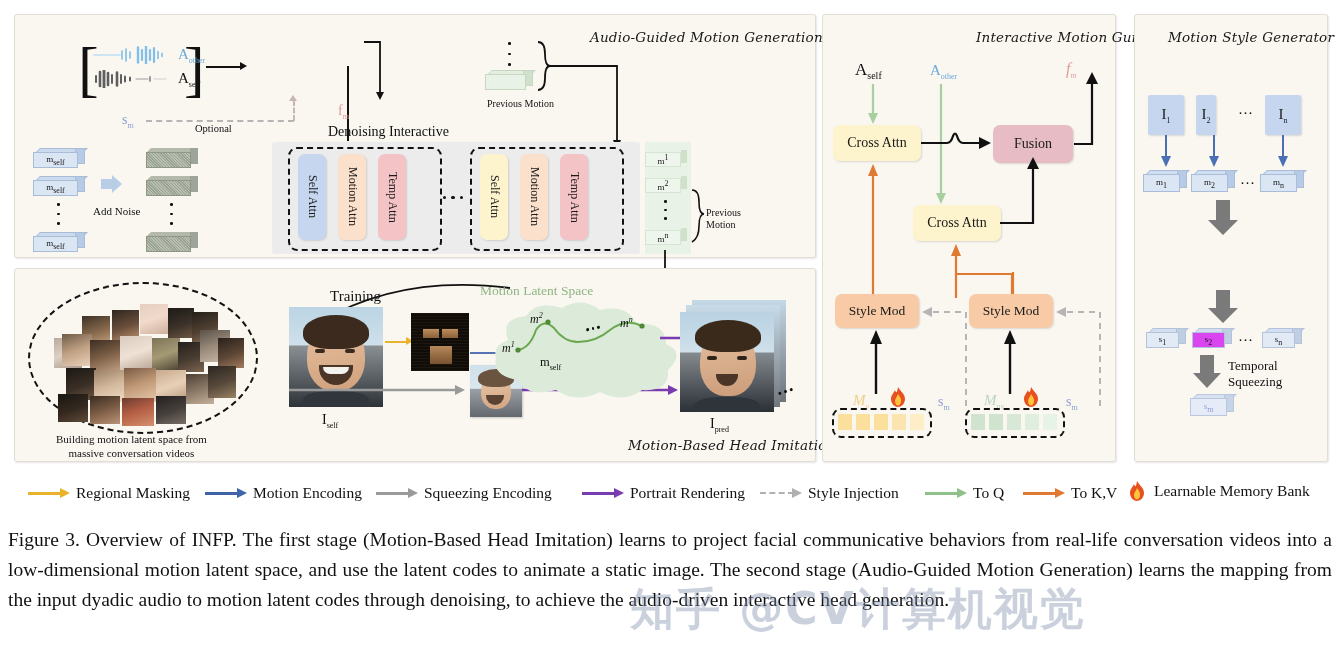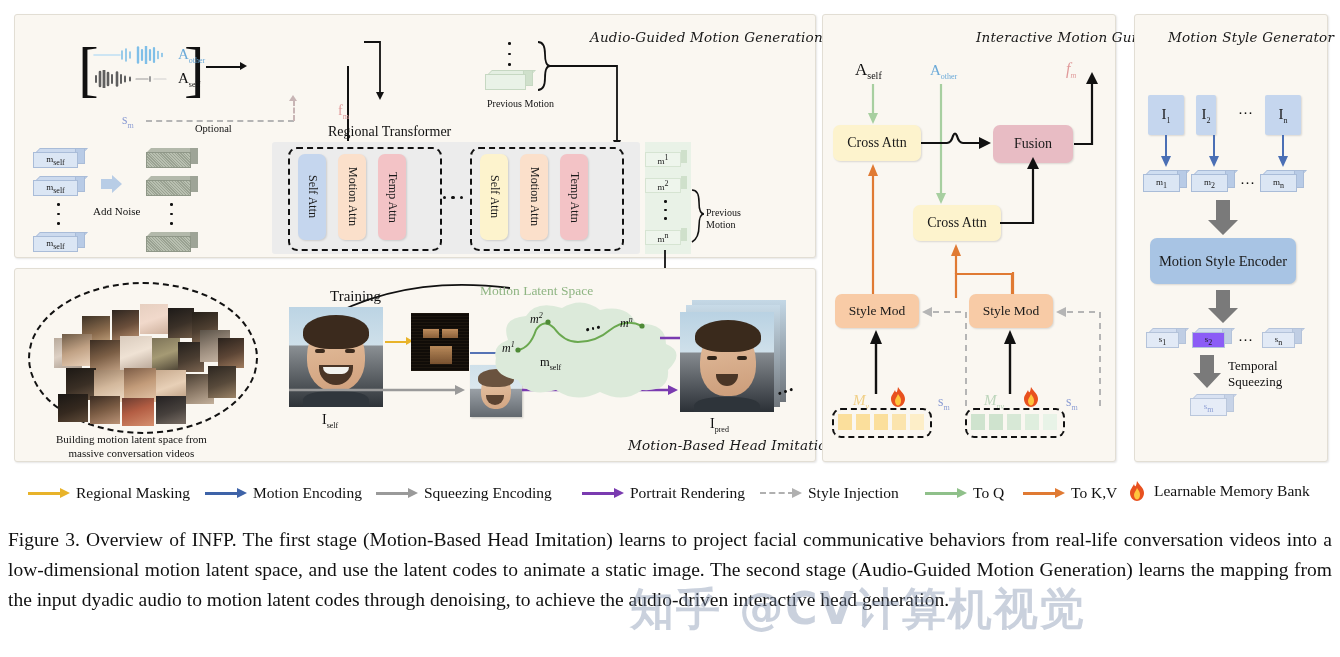--- a/index.html
+++ b/index.html
@@ -208,21 +208,21 @@
       <i></i>
       <i></i>
       <i></i>
     </div>
   <div class="slab" style="left:146px;top:232px;width:52px;height:20px;">
     <div class="top" style="background:#b3b9ab;transform:skewX(-45deg);transform-origin:bottom left;width:46px;"></div>
     <div class="side" style="background:#9ea497;"></div>
     <div class="face" style="background:repeating-linear-gradient(45deg,#b9c0b1,#b9c0b1 1px,#9aa292 1px,#9aa292 2px);border-color:#8f9788;"></div>
   </div>
 
-  <div class="lbl" style="left:328px;top:124px;font-size:14px;">Regional Transformer</div>
+  <div class="lbl" style="left:328px;top:124px;font-size:14px;">Denoising Interactive</div>
   <div class="abs" style="left:272px;top:142px;width:368px;height:112px;background:#ececec;border-radius:3px;"></div>
 
   <div class="dashbox" style="left:288px;top:147px;width:150px;height:100px;"></div>
   <div class="rbox vbox" style="left:298px;top:154px;width:28px;height:86px;background:#c5d6ee;font-size:12px;">Self Attn</div>
   <div class="rbox vbox" style="left:338px;top:154px;width:28px;height:86px;background:#fbe0cb;font-size:12px;">Motion Attn</div>
   <div class="rbox vbox" style="left:378px;top:154px;width:28px;height:86px;background:#f3c3c6;font-size:12px;">Temp Attn</div>
 
   <div class="dots-h" style="left:443px;top:196px;">
       <i></i>
       <i></i>
@@ -568,37 +568,36 @@
     <div class="side" style="background:#b8cbe6;border:1px solid #a9bcd8;"></div>
     <div class="face" style="background:#dbe6f4;border-color:#a9bcd8;">
       <span><span>m</span><span class="sub">n</span></span>
     </div>
   </div>
 
   <svg class="abs" style="left:1207px;top:200px;" width="32" height="36">
     <polygon points="9,0 23,0 23,20 31,20 16,35 1,20 9,20" fill="#7a7a7a"></polygon>
   </svg>
 
-  <div class="rbox" style="left:1150px;top:238px;width:146px;height:46px;background:#a8c4e4;font-size:14.5px;">Motion Style Encoder</div>
 
   <svg class="abs" style="left:1207px;top:290px;" width="32" height="34">
     <polygon points="9,0 23,0 23,18 31,18 16,33 1,18 9,18" fill="#7a7a7a"></polygon>
   </svg>
 
   <div class="slab" style="left:1146px;top:328px;width:40px;height:20px;">
     <div class="top" style="background:#d3def0;transform:skewX(-45deg);transform-origin:bottom left;width:34px;border:1px solid #b4c3da;"></div>
     <div class="side" style="background:#c0cee4;border:1px solid #b4c3da;"></div>
     <div class="face" style="background:#e2eaf6;border-color:#b4c3da;">
       <span><span>s</span><span class="sub">1</span></span>
     </div>
   </div>
   <div class="slab" style="left:1192px;top:328px;width:40px;height:20px;">
     <div class="top" style="background:#d3def0;transform:skewX(-45deg);transform-origin:bottom left;width:34px;border:1px solid #b4c3da;"></div>
     <div class="side" style="background:#c0cee4;border:1px solid #b4c3da;"></div>
-    <div class="face" style="background:#8b5cf6;border-color:#b4c3da;justify-content:center;">
+    <div class="face" style="background:#d946ef;border-color:#b4c3da;justify-content:center;">
       <span><span>s</span><span class="sub">2</span></span>
     </div>
   </div>
   <div class="lbl" style="left:1238px;top:332px;font-size:15px;">···</div>
   <div class="slab" style="left:1262px;top:328px;width:40px;height:20px;">
     <div class="top" style="background:#d3def0;transform:skewX(-45deg);transform-origin:bottom left;width:34px;border:1px solid #b4c3da;"></div>
     <div class="side" style="background:#c0cee4;border:1px solid #b4c3da;"></div>
     <div class="face" style="background:#e2eaf6;border-color:#b4c3da;">
       <span><span>s</span><span class="sub">n</span></span>
     </div>

